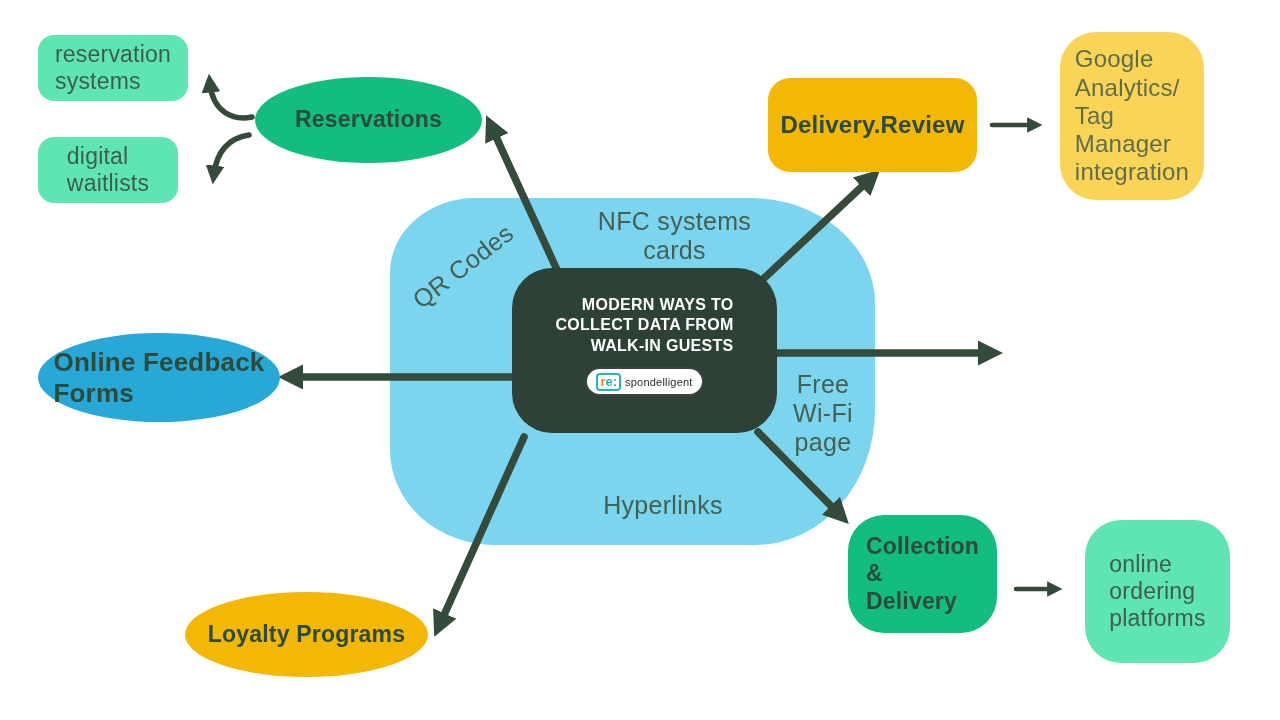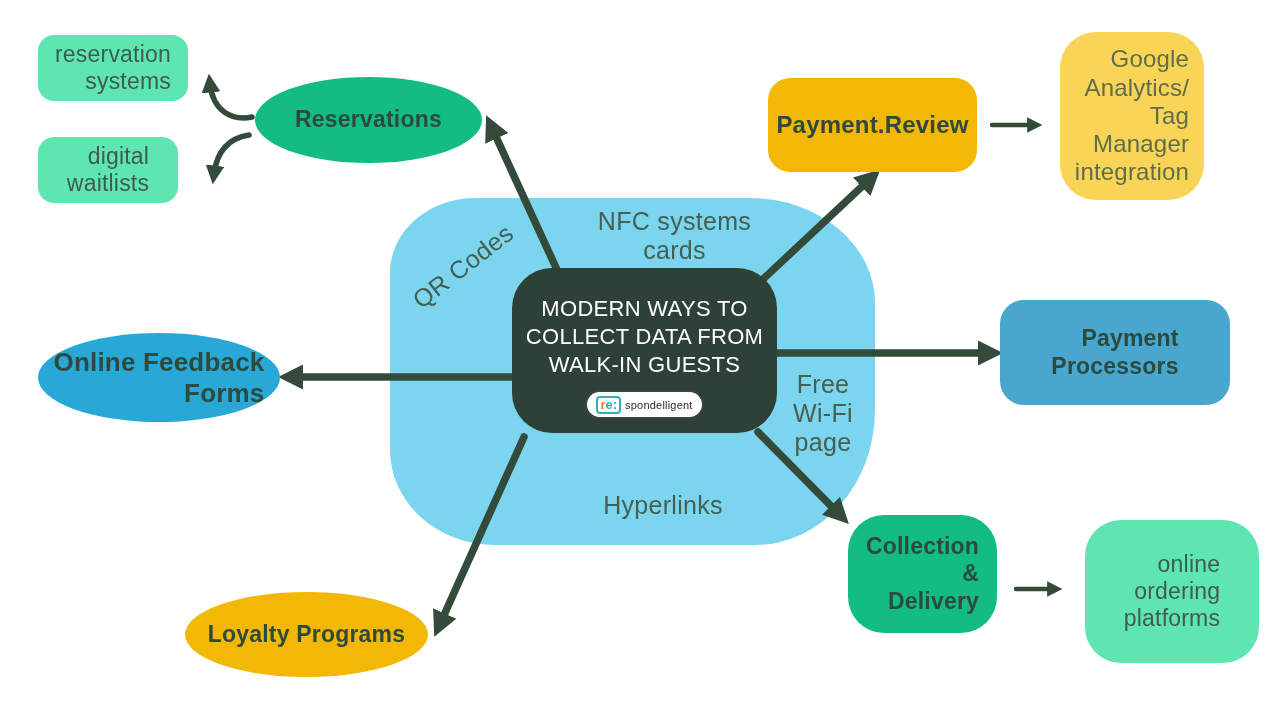--- a/index.html
+++ b/index.html
@@ -13,40 +13,40 @@
     border-radius:85px 125px 120px 105px / 75px 105px 135px 95px;
   }
   svg.arrows{position:absolute;left:0;top:0;width:1280px;height:720px;}
   .arrow{fill:none;stroke:var(--arrow);stroke-linecap:round;}
   .arrow.main{stroke-width:7.5px;}
   .arrow.small{stroke-width:4.5px;}
   .arrow.hook{stroke-width:5.5px;}
   .ah{fill:var(--arrow);}
   .node{
     position:absolute;display:flex;align-items:center;justify-content:center;
-    text-align:right;box-sizing:border-box;
+    text-align:left;box-sizing:border-box;
     color:var(--node-text);font-weight:bold;font-size:23px;line-height:1.18;
     white-space:pre-line;letter-spacing:.2px;
   }
   .ellipse{border-radius:50%;}
   .soft{font-weight:normal;color:var(--soft-text);font-size:23px;}
   .google-txt{font-weight:normal;color:var(--olive-text);font-size:24px;}
   .label{
     position:absolute;text-align:center;color:var(--label-text);
     font-size:25px;line-height:1.15;white-space:pre-line;letter-spacing:.3px;
   }
   .center-box{
     position:absolute;left:512px;top:268px;width:265px;height:165px;
     background:var(--dark-box);border-radius:40px;
     display:flex;flex-direction:column;align-items:center;justify-content:flex-start;
     padding-top:27px;box-sizing:border-box;
   }
   .center-title{
-    color:#ffffff;font-weight:normal;font-size:22px;line-height:1.28;
-    text-align:center;white-space:pre-line;letter-spacing:.3px;
+    color:#ffffff;font-weight:bold;font-size:16px;line-height:1.28;
+    text-align:right;white-space:pre-line;letter-spacing:.3px;
   }
   .logo-pill{
     margin-top:11px;background:#ffffff;border:2px solid #3c4440;border-radius:15px;
     height:25px;padding:0 9px;display:flex;align-items:center;gap:4px;
   }
   .logo-badge{
     display:inline-flex;align-items:center;border:2px solid #2ab3ba;border-radius:4px;
     font-weight:bold;font-size:13px;line-height:14px;padding:0 2px;letter-spacing:0;
   }
   .logo-badge .lr{color:#f58220;}
@@ -100,36 +100,34 @@
   </div>
 
   <div class="node soft" style="left:38px;top:35px;width:150px;height:66px;background:var(--mint);border-radius:16px;">reservation
 systems</div>
 
   <div class="node soft" style="left:38px;top:137px;width:140px;height:66px;background:var(--mint);border-radius:16px;">digital
 waitlists</div>
 
   <div class="node ellipse" style="left:255px;top:77px;width:227px;height:86px;background:var(--emerald);">Reservations</div>
 
-  <div class="node" style="left:768px;top:78px;width:209px;height:94px;background:var(--gold);border-radius:22px;font-size:24px;">Payment.Review</div>
+  <div class="node" style="left:768px;top:78px;width:209px;height:94px;background:var(--gold);border-radius:22px;font-size:24px;">Delivery.Review</div>
 
   <div class="node google-txt" style="left:1060px;top:32px;width:144px;height:168px;background:var(--light-yellow);border-radius:36px;">Google
 Analytics/
 Tag
 Manager
 integration</div>
 
-  <div class="node" style="left:1000px;top:300px;width:230px;height:105px;background:var(--steel-blue);border-radius:24px;">Payment
-Processors</div>
 
   <div class="node" style="left:848px;top:515px;width:149px;height:118px;background:var(--emerald);border-radius:36px;">Collection
 &amp;
 Delivery</div>
 
-  <div class="node soft" style="left:1085px;top:520px;width:174px;height:143px;background:var(--mint);border-radius:36px;">online
+  <div class="node soft" style="left:1085px;top:520px;width:145px;height:143px;background:var(--mint);border-radius:36px;">online
 ordering
 platforms</div>
 
   <div class="node ellipse" style="left:185px;top:592px;width:243px;height:85px;background:var(--gold);">Loyalty Programs</div>
 
   <div class="node ellipse" style="left:38px;top:333px;width:242px;height:89px;background:var(--cyan-blue);font-size:26px;">Online Feedback
 Forms</div>
 
 </div>
 

